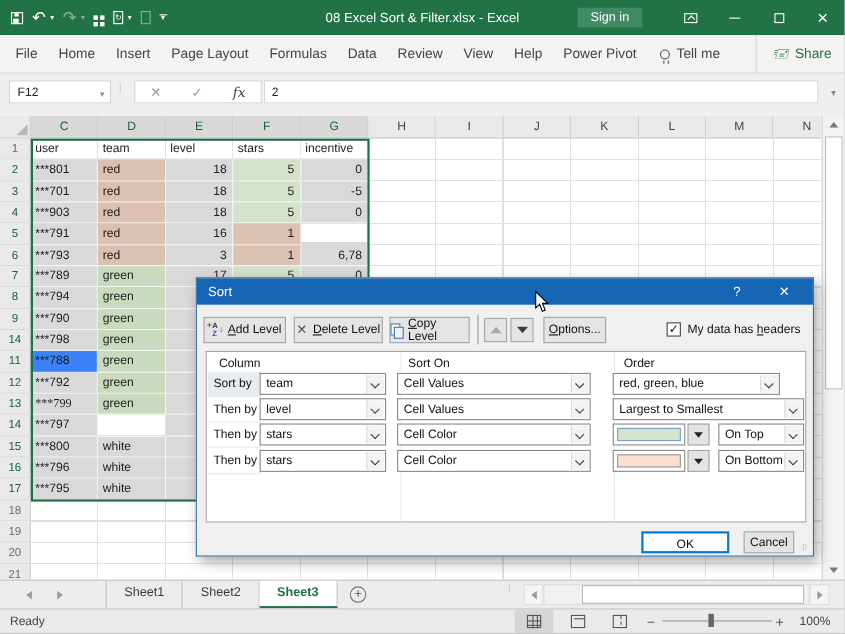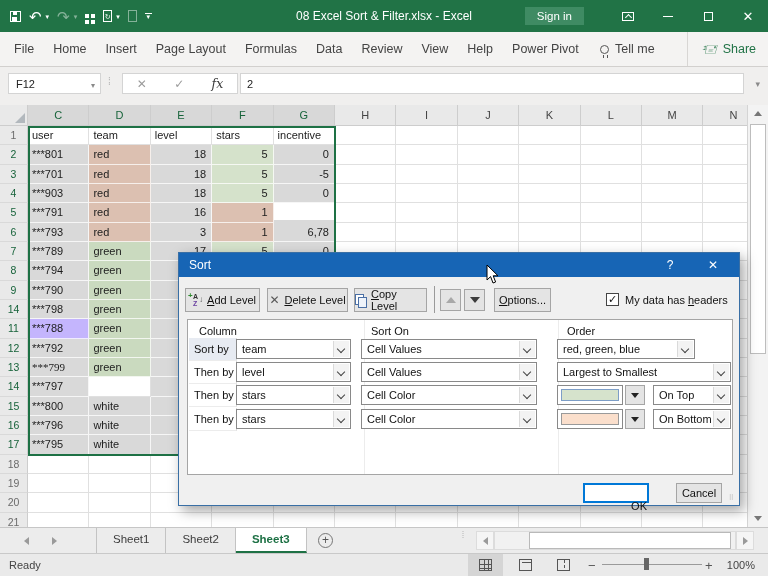--- a/index.html
+++ b/index.html
@@ -170,22 +170,22 @@
   .combo{position:absolute;height:20px;background:#fff;border:1px solid #898989;color:#111;}
   .combo .v{position:absolute;left:5px;top:3px;white-space:nowrap;font-size:11px;}
   .combo .chevb{position:absolute;top:1px;right:1px;bottom:1px;width:16px;background:#f3f3f3;border-left:1px solid #dadada;}
   .chevb::after{content:"";position:absolute;left:4px;top:5px;width:5px;height:5px;
                 border-right:1.4px solid #444;border-bottom:1.4px solid #444;transform:rotate(45deg);}
   .swbtn{position:absolute;height:20px;width:66px;background:#fff;border:1px solid #898989;}
   .swfill{position:absolute;left:3px;top:3px;right:3px;bottom:3px;border:1px solid #7d9ec7;}
   .swarr{position:absolute;height:20px;width:20px;background:#e4e4e4;border:1px solid #a5a5a5;
          display:flex;align-items:center;justify-content:center;}
   .swarr .tri{border-left:4px solid transparent;border-right:4px solid transparent;border-top:5px solid #222;}
-  .okbtn{position:absolute;left:404px;top:230px;width:66px;height:20px;background:#fff;border:2px solid #0078d7;
-         text-align:right;padding-top:15px;font-size:11px;}
+  .okbtn{position:absolute;left:404px;top:230px;width:80px;height:20px;background:#fff;border:2px solid #0078d7;
+         text-align:center;padding-top:4px;font-size:11px;}
   .cancelbtn{position:absolute;left:497px;top:230px;width:46px;height:20px;background:#e4e4e4;border:1px solid #a5a5a5;
          text-align:center;padding-top:3px;font-size:11px;}
   .grip{position:absolute;right:4px;bottom:3px;color:#b5b5b5;font-size:7px;letter-spacing:1px;}
 
   
   .cursor{position:absolute;left:486px;top:264px;z-index:50;}
 </style>
 </head>
 <body>
 
@@ -347,21 +347,21 @@
         <div class="c l" style="left: 28px; top: 175.664px; width: 61.4px; background: rgb(217, 217, 217);">***790</div>
         <div class="c l" style="left: 89.4px; top: 175.664px; width: 61.4px; background: rgb(202, 218, 191);">green</div>
         <div class="c r" style="left: 150.8px; top: 175.664px; width: 61.4px; background: rgb(217, 217, 217);"></div>
         <div class="c r" style="left: 212.2px; top: 175.664px; width: 61.4px; background: rgb(217, 217, 217);"></div>
         <div class="c r" style="left: 273.6px; top: 175.664px; width: 61.4px; background: rgb(217, 217, 217);"></div>
         <div class="c l" style="left: 28px; top: 194.997px; width: 61.4px; background: rgb(217, 217, 217);">***798</div>
         <div class="c l" style="left: 89.4px; top: 194.997px; width: 61.4px; background: rgb(202, 218, 191);">green</div>
         <div class="c r" style="left: 150.8px; top: 194.997px; width: 61.4px; background: rgb(217, 217, 217);"></div>
         <div class="c r" style="left: 212.2px; top: 194.997px; width: 61.4px; background: rgb(217, 217, 217);"></div>
         <div class="c r" style="left: 273.6px; top: 194.997px; width: 61.4px; background: rgb(217, 217, 217);"></div>
-        <div class="c l" style="left: 28px; top: 214.33px; width: 61.4px; background: #c4b5fd;">***788</div>
+        <div class="c l" style="left: 28px; top: 214.33px; width: 61.4px; background: #3b82f6;">***788</div>
         <div class="c l" style="left: 89.4px; top: 214.33px; width: 61.4px; background: rgb(202, 218, 191);">green</div>
         <div class="c r" style="left: 150.8px; top: 214.33px; width: 61.4px; background: rgb(217, 217, 217);"></div>
         <div class="c r" style="left: 212.2px; top: 214.33px; width: 61.4px; background: rgb(217, 217, 217);"></div>
         <div class="c r" style="left: 273.6px; top: 214.33px; width: 61.4px; background: rgb(217, 217, 217);"></div>
         <div class="c l" style="left: 28px; top: 233.663px; width: 61.4px; background: rgb(217, 217, 217);">***792</div>
         <div class="c l" style="left: 89.4px; top: 233.663px; width: 61.4px; background: rgb(202, 218, 191);">green</div>
         <div class="c r" style="left: 150.8px; top: 233.663px; width: 61.4px; background: rgb(217, 217, 217);"></div>
         <div class="c r" style="left: 212.2px; top: 233.663px; width: 61.4px; background: rgb(217, 217, 217);"></div>
         <div class="c r" style="left: 273.6px; top: 233.663px; width: 61.4px; background: rgb(217, 217, 217);"></div>
         <div class="c l" style="left: 28px; top: 252.996px; width: 61.4px; background: rgb(217, 217, 217); font-family: Liberation Serif, serif;">***799</div>
@@ -494,21 +494,21 @@
     </div>
 
     <div class="combo" style="left:57px;top:86px;width:115px;">
       <span class="v">team</span>
         <span class="chevb"></span>
       </div>
     <div class="combo" style="left:182px;top:86px;width:176px;">
       <span class="v">Cell Values</span>
         <span class="chevb"></span>
       </div>
-    <div class="combo" style="left:378px;top:86px;width:138px;">
+    <div class="combo" style="left:378px;top:86px;width:152px;">
       <span class="v">red, green, blue</span>
         <span class="chevb"></span>
       </div>
 
     <div class="combo" style="left:57px;top:109px;width:115px;">
       <span class="v">level</span>
         <span class="chevb"></span>
       </div>
     <div class="combo" style="left:182px;top:109px;width:176px;">
       <span class="v">Cell Values</span>

